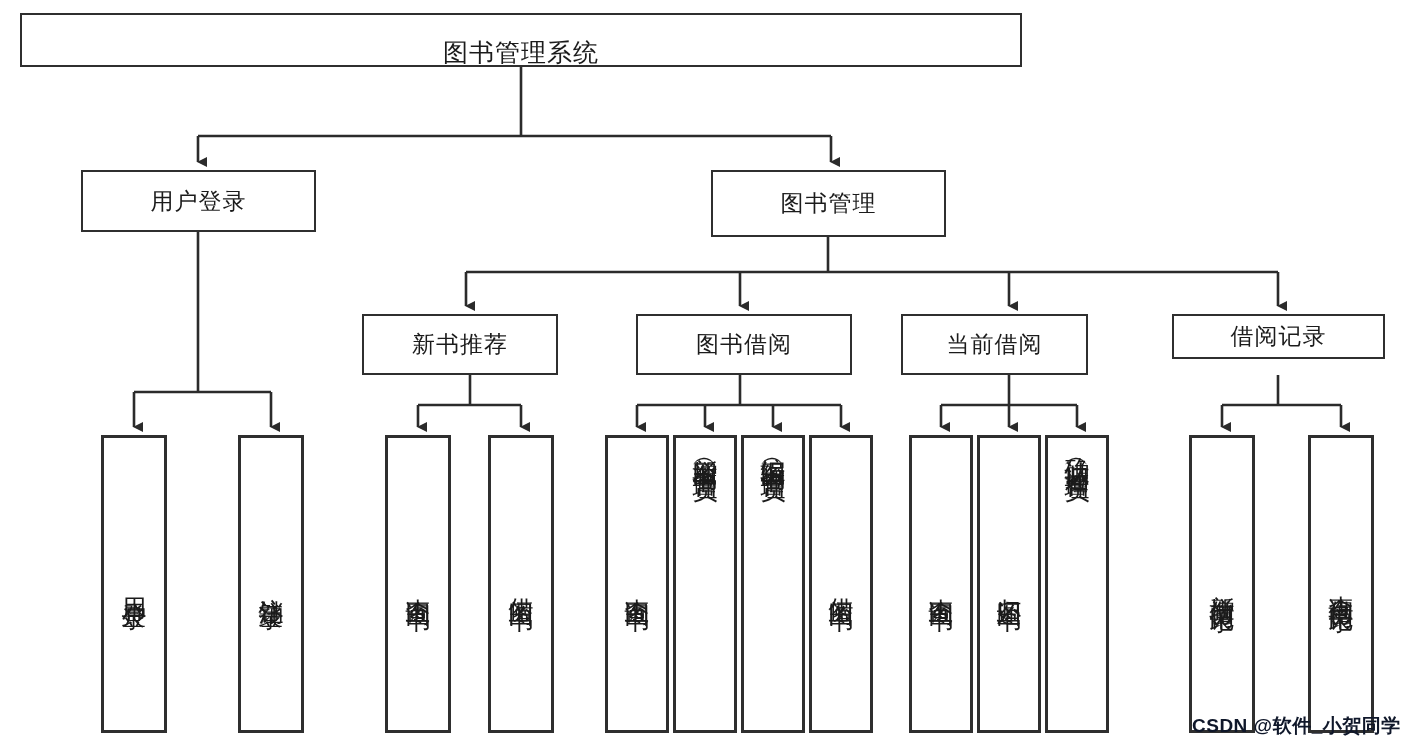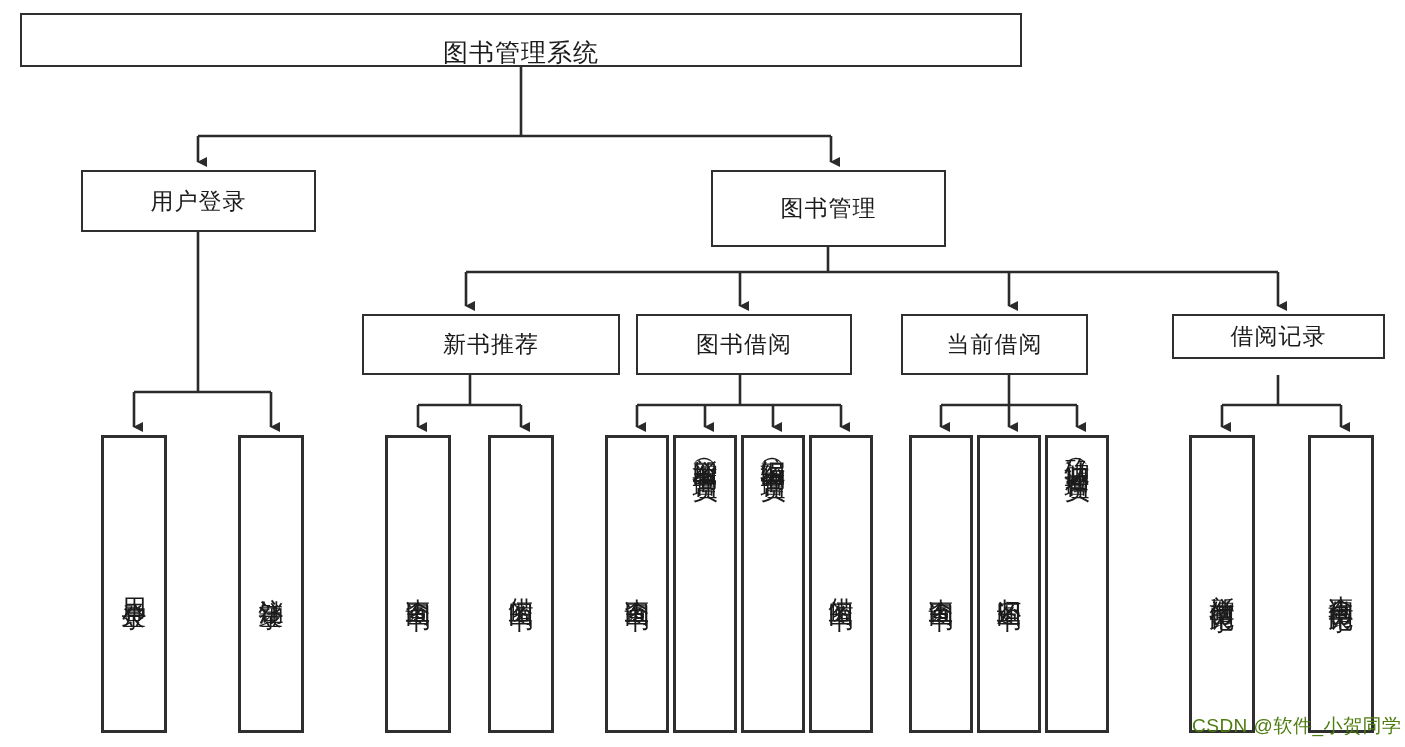--- a/index.html
+++ b/index.html
@@ -40,24 +40,25 @@
     line-height:1.0;
     white-space:normal;
     max-height:100%;
   }
   .node.leaf.mid .lbl{align-self:center;}
   .watermark{
     position:absolute;
     left:1192px;
     top:713px;
     font-size:19px;
-    color:#4d7c0f;
+    color:#0f172a;
     letter-spacing:0.5px;
     white-space:nowrap;
     z-index:5;
+    font-weight:bold;
   }
 </style>
 </head>
 <body>
 
 <div id="canvas">
 
   <svg id="edges" viewBox="0 0 1405 747">
     <defs>
       <marker id="arw" markerWidth="11" markerHeight="11" refX="5" refY="9" orient="auto" markerUnits="userSpaceOnUse">
@@ -108,25 +109,25 @@
     </g>
   </svg>
 
   <div class="node root" style="left:20px;top:13px;width:1002px;height:54px;">
     <span class="lbl">图书管理系统</span>
   </div>
 
   <div class="node" style="left:81px;top:170px;width:235px;height:62px;">
     <span class="lbl">用户登录</span>
   </div>
-  <div class="node" style="left:711px;top:170px;width:235px;height:77px;">
+  <div class="node" style="left:711px;top:170px;width:235px;height:67px;">
     <span class="lbl">图书管理</span>
   </div>
 
-  <div class="node" style="left:362px;top:314px;width:258px;height:61px;justify-content:center;">
+  <div class="node" style="left:362px;top:314px;width:196px;height:61px;justify-content:center;">
     <span class="lbl">新书推荐</span>
   </div>
   <div class="node" style="left:636px;top:314px;width:216px;height:61px;">
     <span class="lbl">图书借阅</span>
   </div>
   <div class="node" style="left:901px;top:314px;width:187px;height:61px;">
     <span class="lbl">当前借阅</span>
   </div>
   <div class="node" style="left:1172px;top:314px;width:213px;height:45px;">
     <span class="lbl">借阅记录</span>

